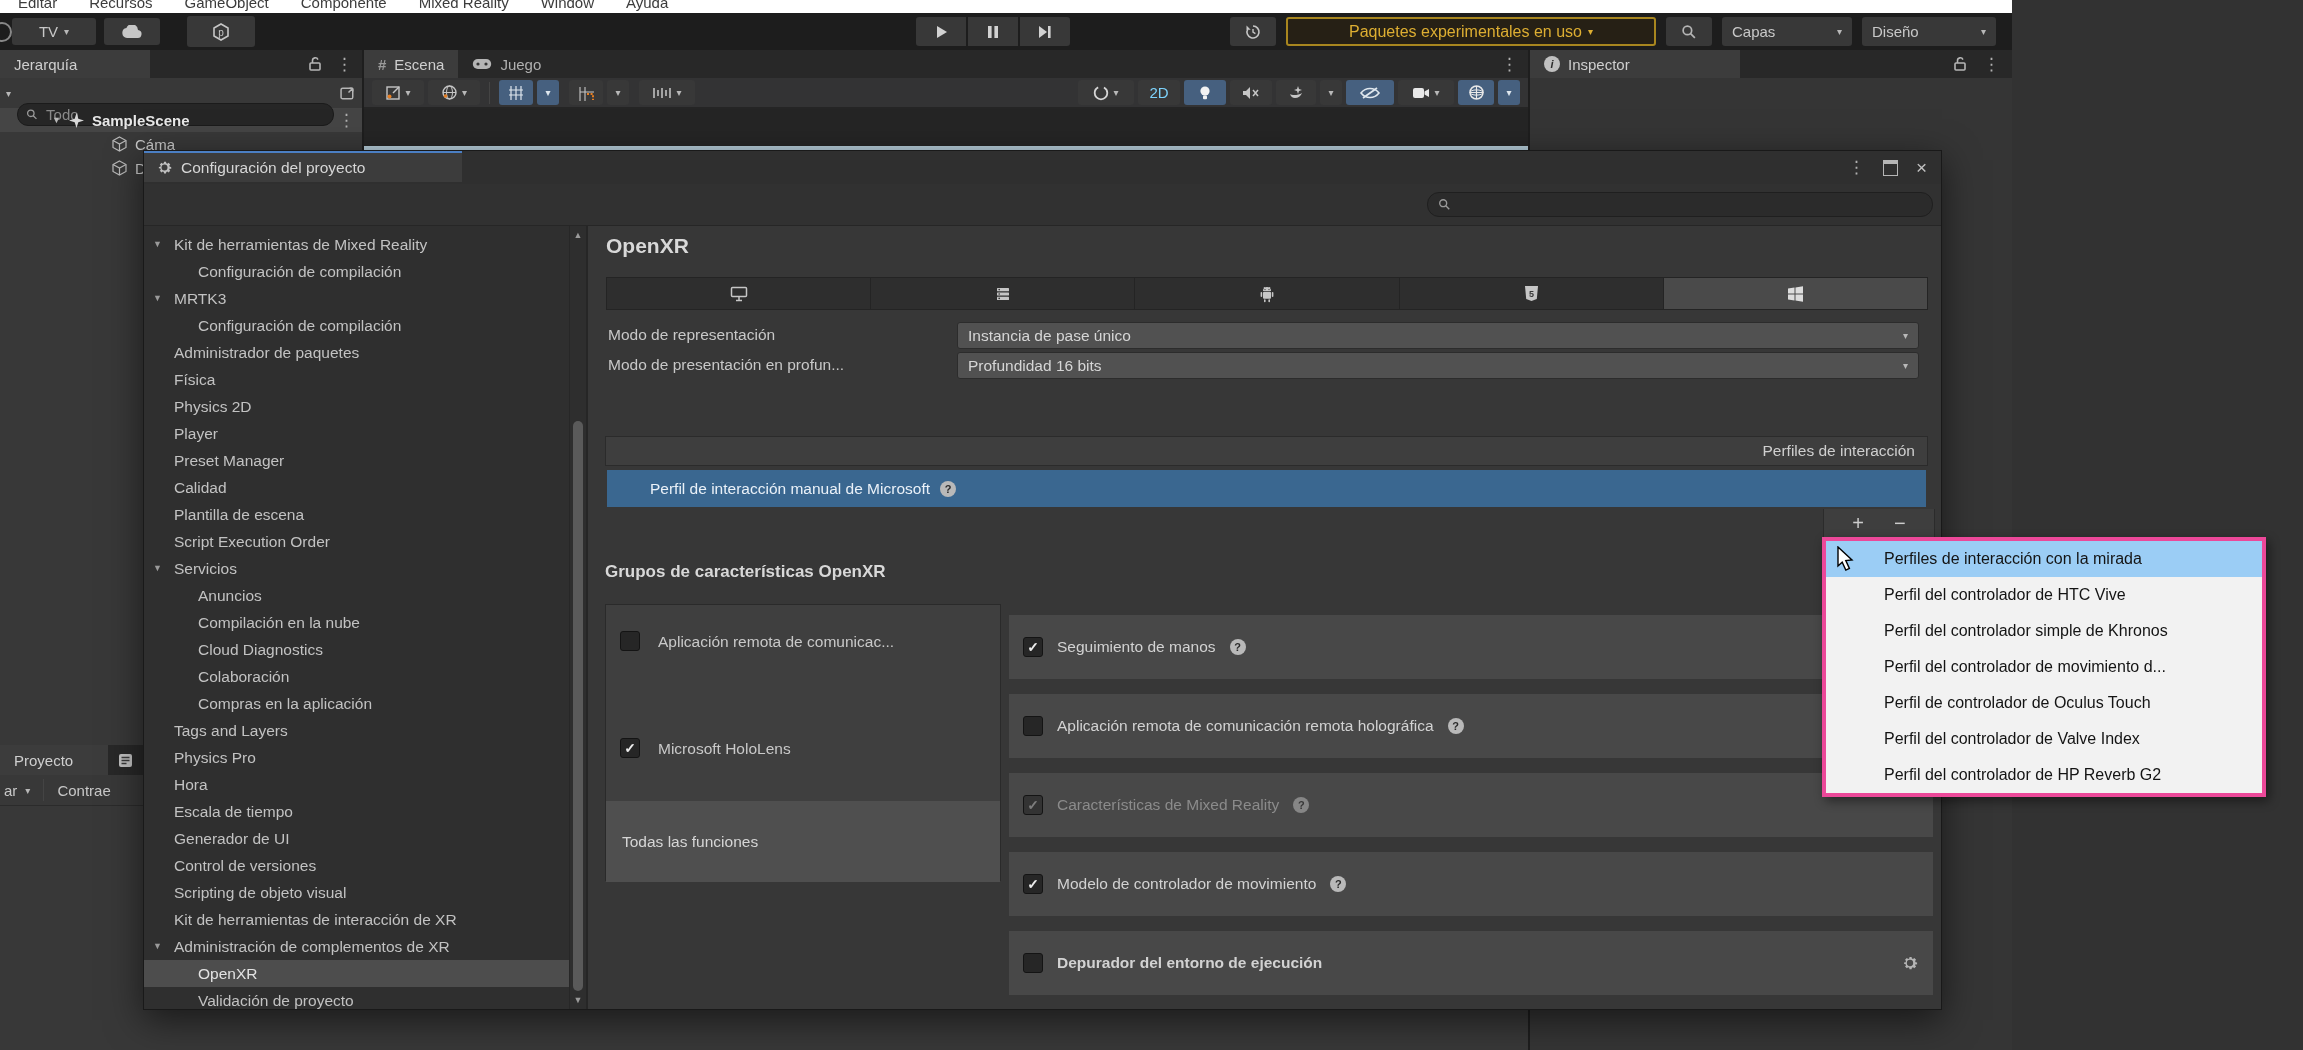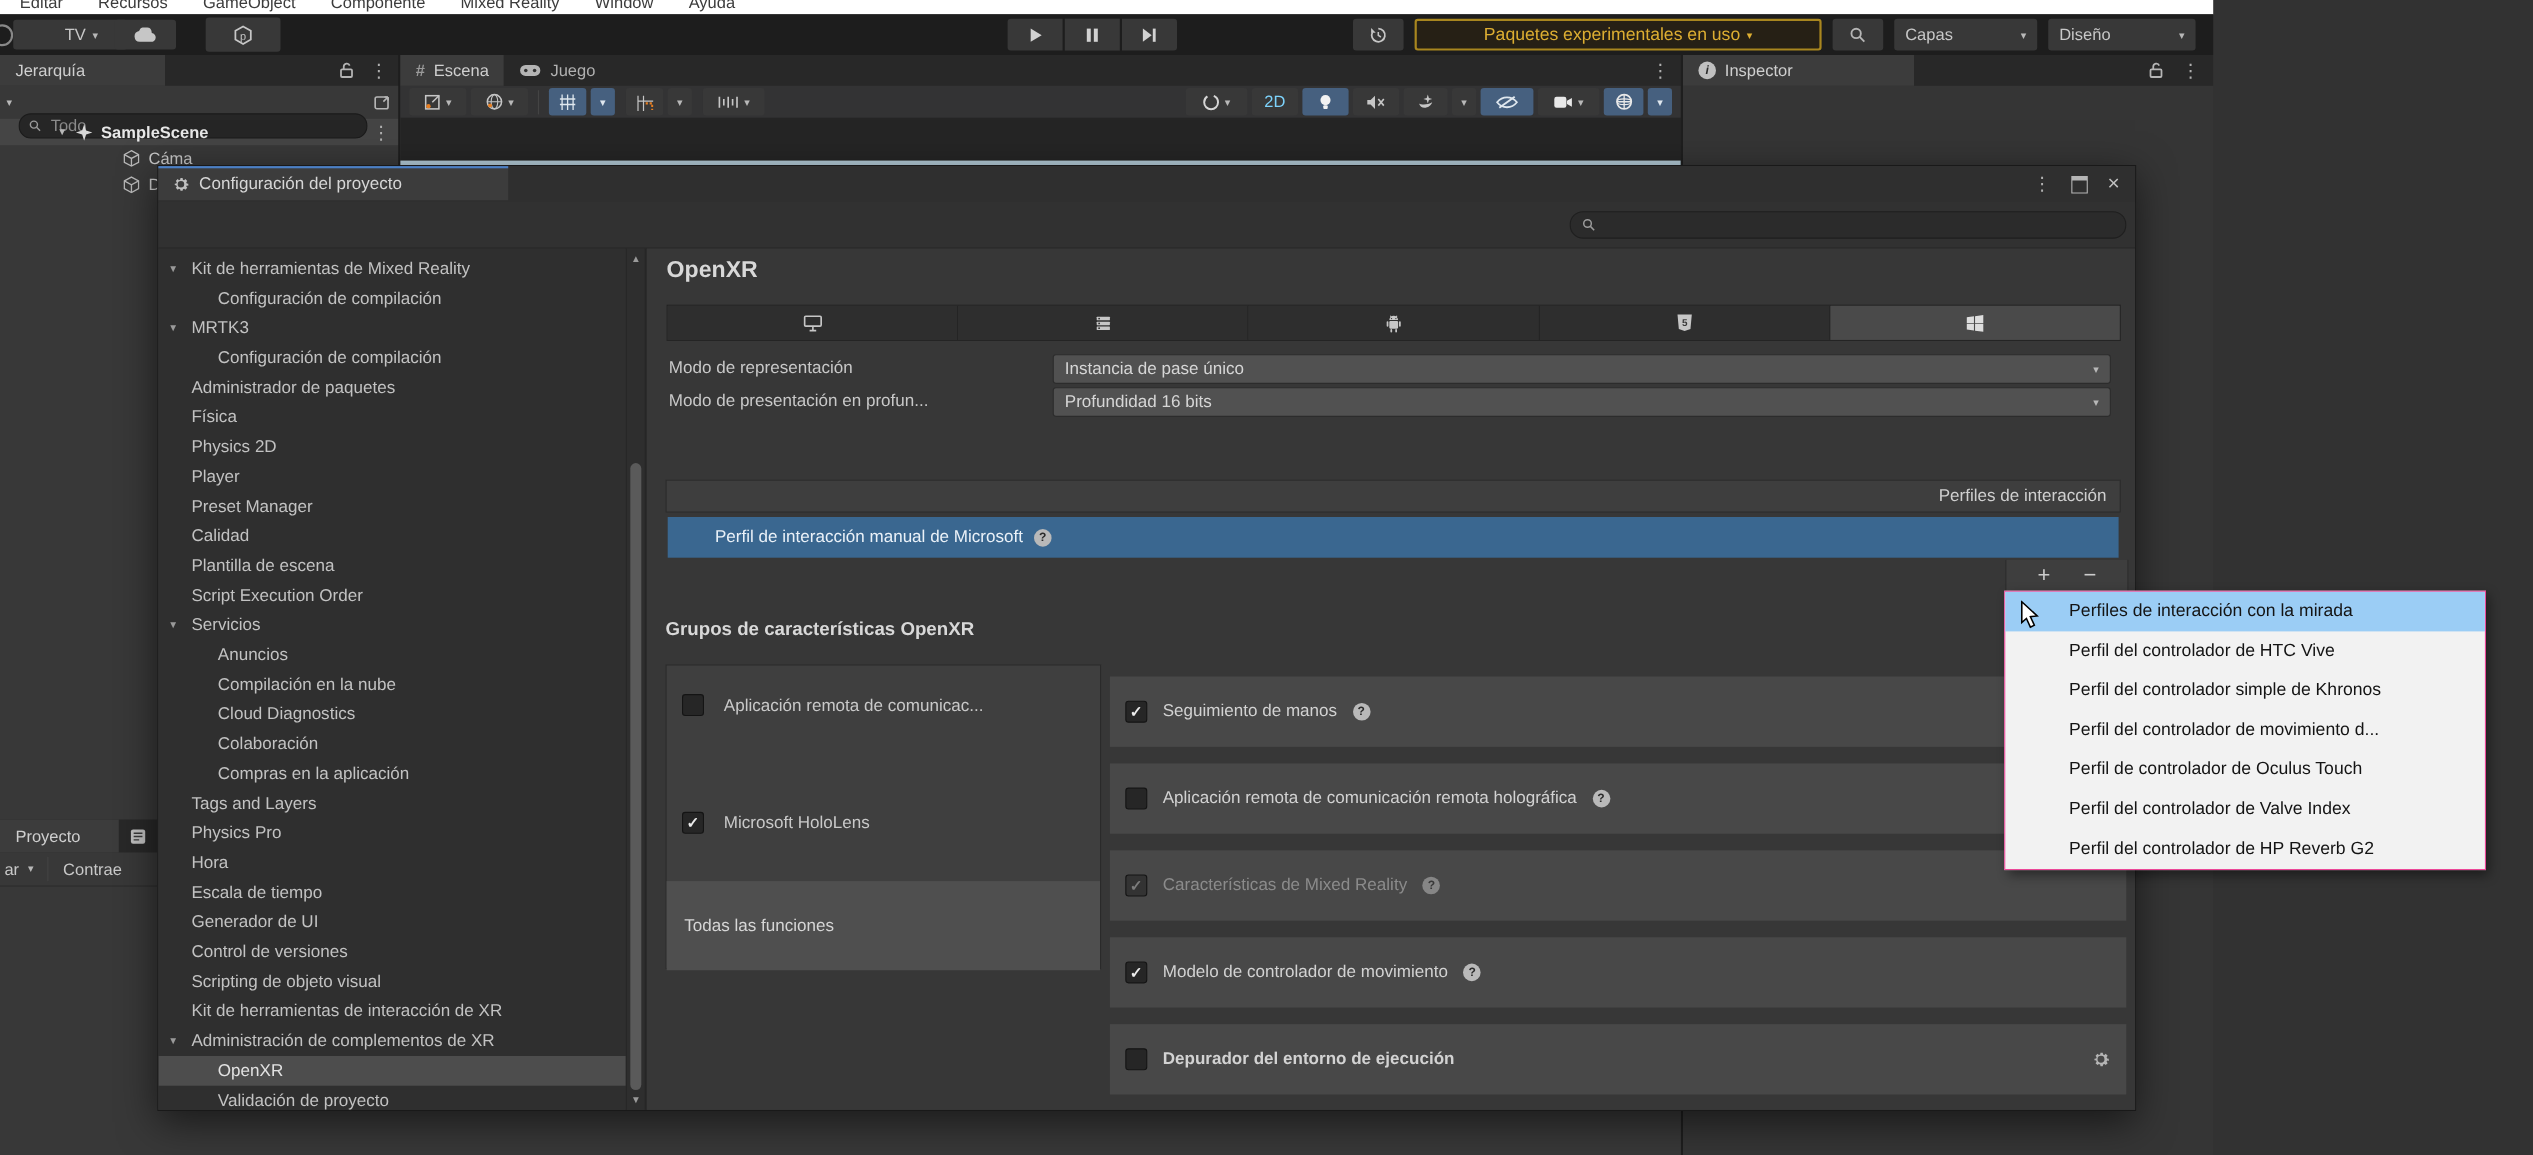--- a/index.html
+++ b/index.html
@@ -80,21 +80,21 @@
   #todas-row{position:absolute;left:0;right:0;top:196px;height:81px;background:#4f4f4f;
        display:flex;align-items:center;padding-left:16px;font-size:15.5px;color:#d6d6d6;}
   .feat{position:absolute;left:0;width:924px;height:64px;background:#484848;
        display:flex;align-items:center;gap:14px;padding:0 14px;box-sizing:border-box;}
   .feat .lbl{font-size:15.5px;color:#d2d2d2;white-space:nowrap;}
   .feat.dis .lbl{color:#8b8b8b;}
   .feat.dis .cb{background:#333333;}
   .feat.dis .tick{color:#7d7d7d;}
   .gearwrap{margin-left:auto;display:flex;}
   
-  #menu{left:1822px;top:537px;width:436px;background:#f2f2f2;border:1px solid #ec4899;
+  #menu{left:1822px;top:537px;width:436px;background:#f2f2f2;border:4px solid #ec4899;
        box-shadow:3px 4px 10px rgba(0,0,0,.45);z-index:10;}
   .menu-item{height:36px;display:flex;align-items:center;padding-left:58px;
        font-size:16px;color:#141414;white-space:nowrap;}
   .menu-item.hl{background:#9bcdf5;}
   .iconbtn{display:flex;align-items:center;justify-content:center;background:#383838;border-radius:3px;}
   .bluebtn{background:#46607f !important;}
   .tbsep{width:1px;height:22px;background:#444;margin:0 5px;}
 </style>
 </head>
 <body>
@@ -108,21 +108,21 @@
       <span>GameObject</span>
       <span>Componente</span>
       <span>Mixed Reality</span>
       <span>Window</span>
       <span>Ayuda</span>
     </div>
   </div>
 
   <div class="abs" id="toolbar">
     <div class="abs" style="left:-8px;top:9px;width:16px;height:16px;border:2px solid #888;border-radius:50%;"></div>
-    <div class="abs btn" style="left:12px;top:5px;width:84px;height:27px;padding-left:20px;">
+    <div class="abs btn" style="left:12px;top:5px;width:84px;height:27px;">
       <span>TV</span>
       <span class="caret">▾</span>
     </div>
     <div class="abs btn" style="left:104px;top:5px;width:56px;height:27px;">
       <svg width="22" height="14" viewBox="0 0 22 14">
           <path d="M6 13a5 5 0 0 1-.6-9.9A6 6 0 0 1 17 5a4 4 0 0 1-1 8z" fill="#c6c6c6"></path>
         </svg>
     </div>
     <div class="abs btn" style="left:187px;top:3px;width:68px;height:31px;">
       <svg width="20" height="20" viewBox="0 0 20 20">

